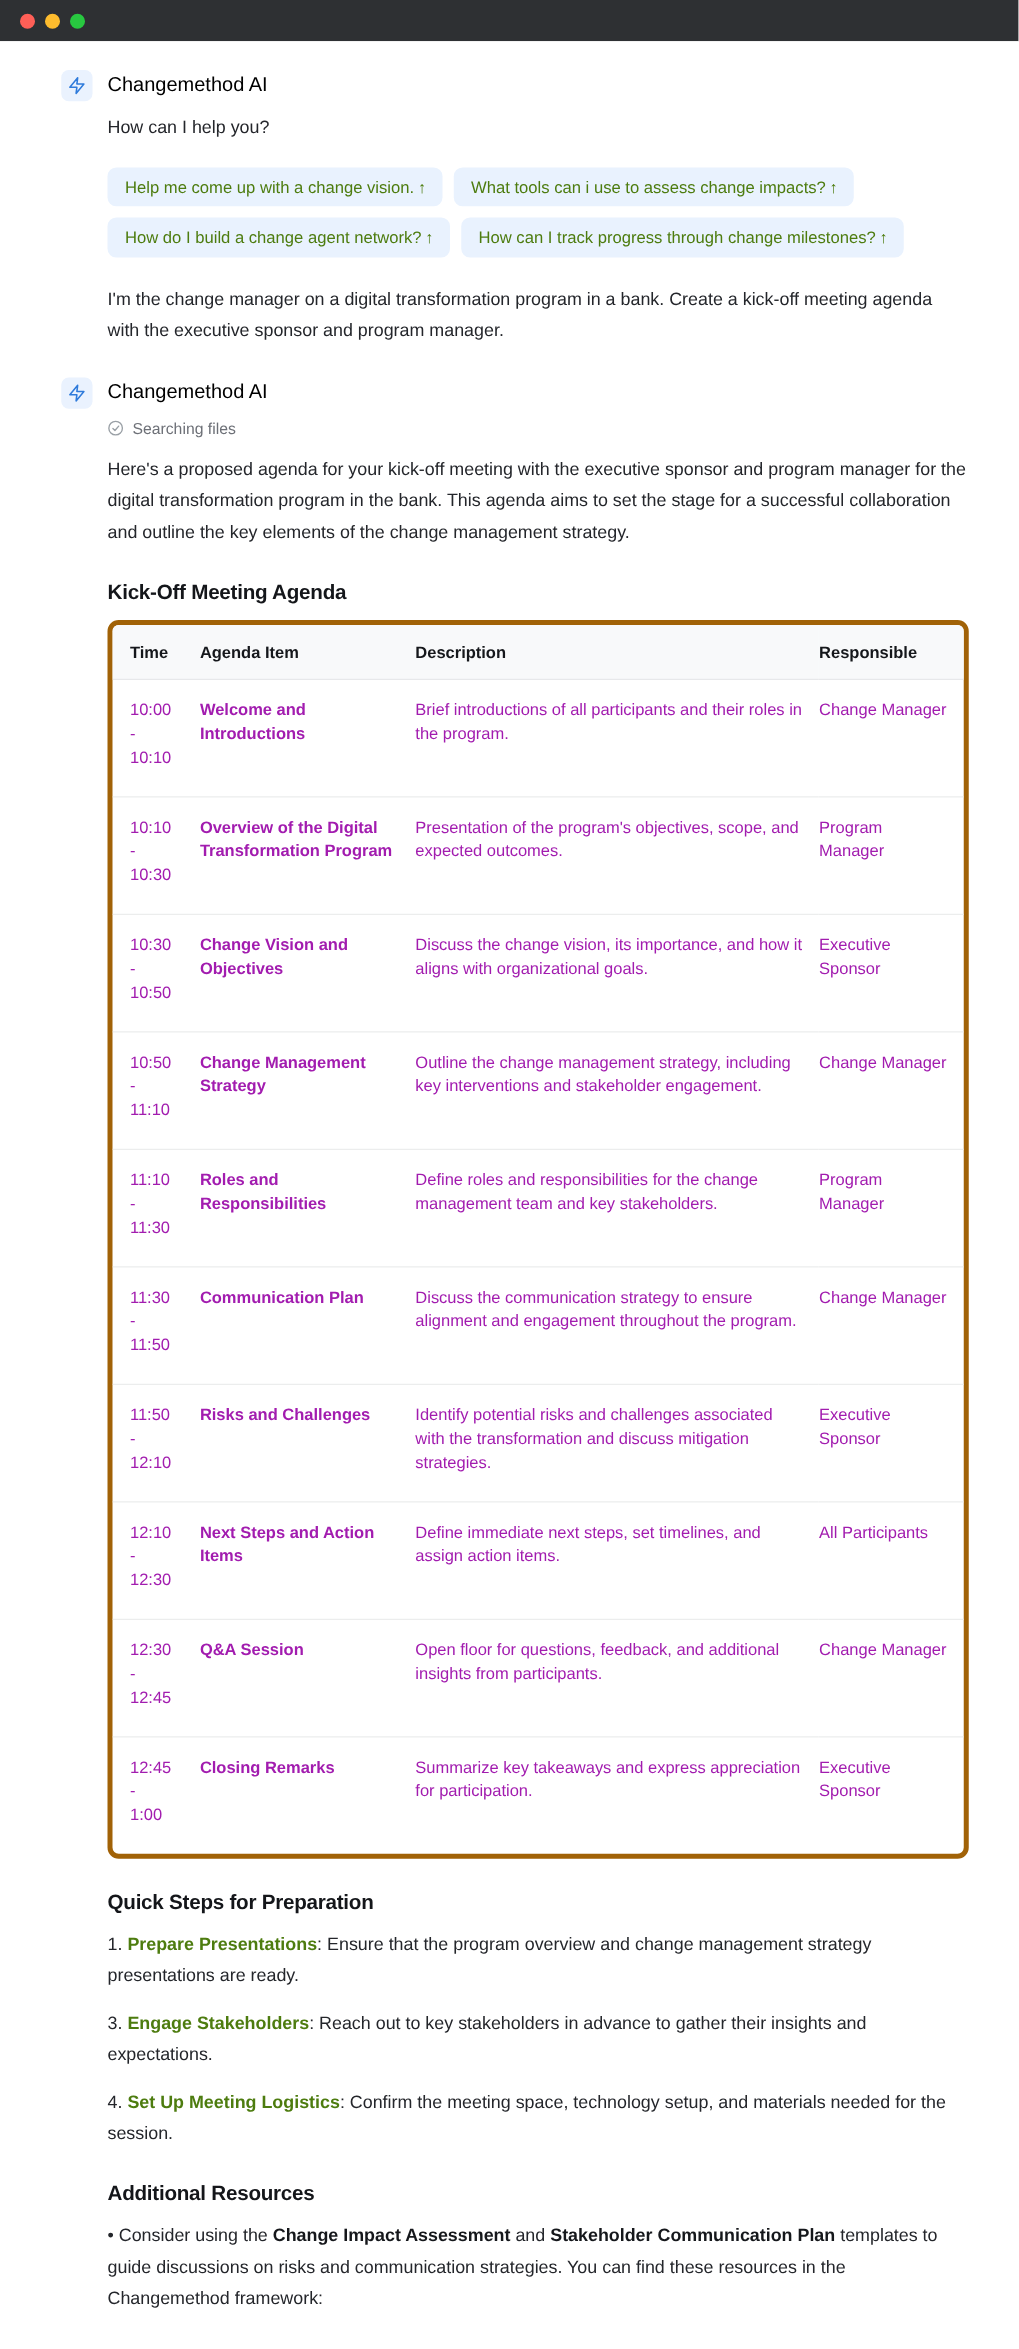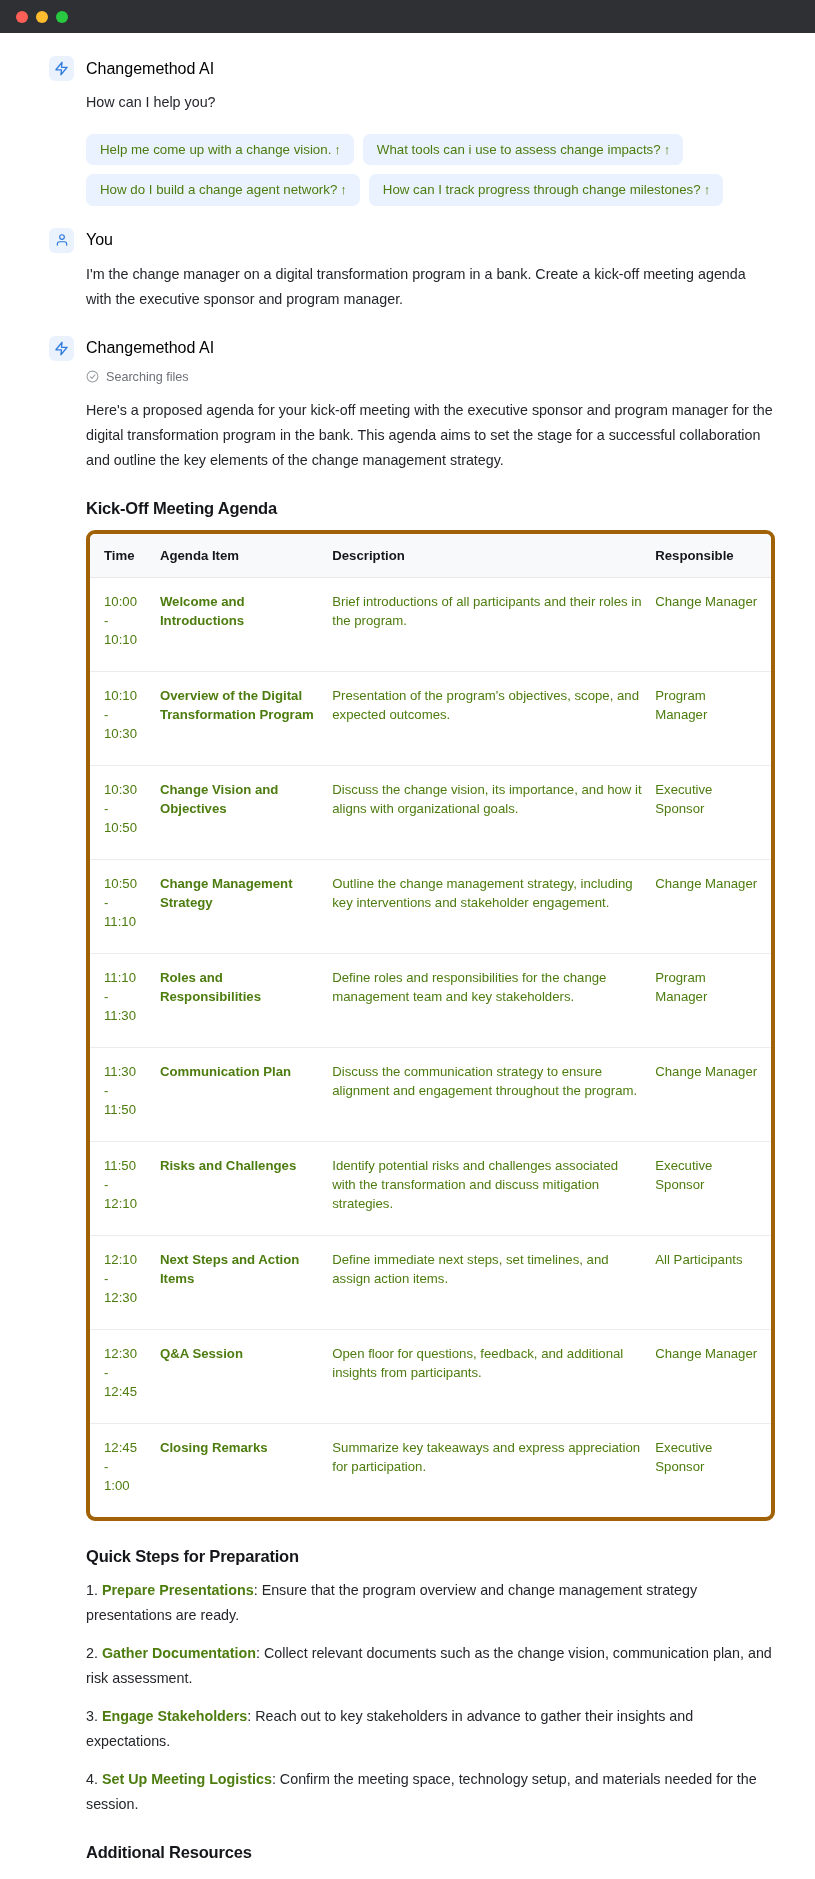--- a/index.html
+++ b/index.html
@@ -129,21 +129,21 @@
     font-weight: bold;
     color: #15171b;
     padding: 14px 12px 14px 0;
     border-bottom: 1px solid #e7e8ea;
   }
   table.agenda thead th:first-child,
   table.agenda tbody td:first-child { padding-left: 14px; }
   table.agenda tbody td {
     font-size: 13.2px;
     line-height: 19px;
-    color: #4d7c0f;
+    color: #a21caf;
     padding: 14px 12px 22px 0;
     vertical-align: top;
     border-bottom: 1px solid #eceded;
   }
   table.agenda tbody tr:last-child td { border-bottom: none; }
   td.c-item { font-weight: bold; color: #15171b; }
   .col-time { width: 58px; }
   .col-item { width: 143px; }
   .col-desc { width: 268px; }
   .col-resp { width: 96px; }
@@ -207,29 +207,20 @@
           </button>
           <button class="chip">
             <span>How can I track progress through change milestones?</span>
             <span class="arrow">↑</span>
           </button>
         </div>
       </div>
     </div>
 
     <div class="msg" style="padding-top:22px;">
-      <div class="msg-head">
-        <span class="avatar">
-          <svg width="14" height="14" viewBox="0 0 24 24" fill="none" stroke="#2f7bdb" stroke-width="2" stroke-linecap="round" stroke-linejoin="round">
-              <path d="M20 21v-2a4 4 0 0 0-4-4H8a4 4 0 0 0-4 4v2"></path>
-              <circle cx="12" cy="7" r="4"></circle>
-            </svg>
-        </span>
-        <span>You</span>
-      </div>
       <div class="msg-body">
         <div class="para">I'm the change manager on a digital transformation program in a bank. Create a kick-off meeting agenda with the executive sponsor and program manager.</div>
       </div>
     </div>
 
     <div class="msg" style="padding-top:24px;">
       <div class="msg-head">
         <span class="avatar">
           <svg width="15" height="15" viewBox="0 0 24 24" fill="none" stroke="#2f7bdb" stroke-width="2" stroke-linecap="round" stroke-linejoin="round">
               <polygon points="13 2 3 14 12 14 11 22 21 10 12 10 13 2"></polygon>
@@ -364,21 +355,20 @@
                   <td>Summarize key takeaways and express appreciation for participation.</td>
                   <td>Executive Sponsor</td>
                 </tr>
               </tbody>
           </table>
         </div>
 
         <h3 class="sec">Quick Steps for Preparation</h3>
         <ol class="steps" id="quick-steps-list">
             <li><span>1. </span><b>Prepare Presentations</b><span>: Ensure that the program overview and change management strategy presentations are ready.</span></li>
-            <li><span>2. </span><b>Gather Documentation</b><span>: Collect relevant documents such as the change vision, communication plan, and risk assessment.</span></li>
             <li><span>3. </span><b>Engage Stakeholders</b><span>: Reach out to key stakeholders in advance to gather their insights and expectations.</span></li>
             <li><span>4. </span><b>Set Up Meeting Logistics</b><span>: Confirm the meeting space, technology setup, and materials needed for the session.</span></li>
           </ol>
 
         <h3 class="sec">Additional Resources</h3>
         <p class="bullet-para">
           <span>•</span>
           <span>Consider using the </span><b>Change Impact Assessment</b><span> and </span><b>Stakeholder Communication Plan</b><span> templates to guide discussions on risks and communication strategies. You can find these resources in the Changemethod framework:</span>
         </p>
 

